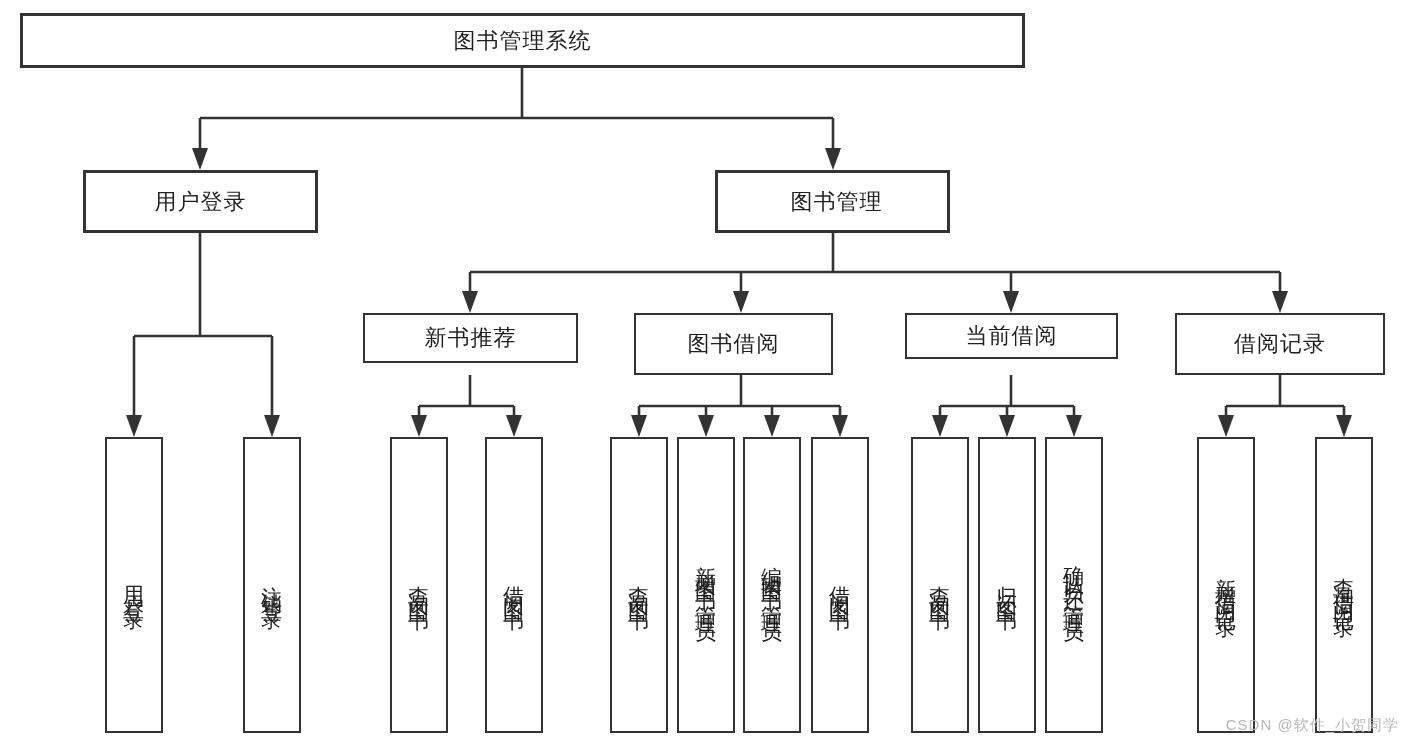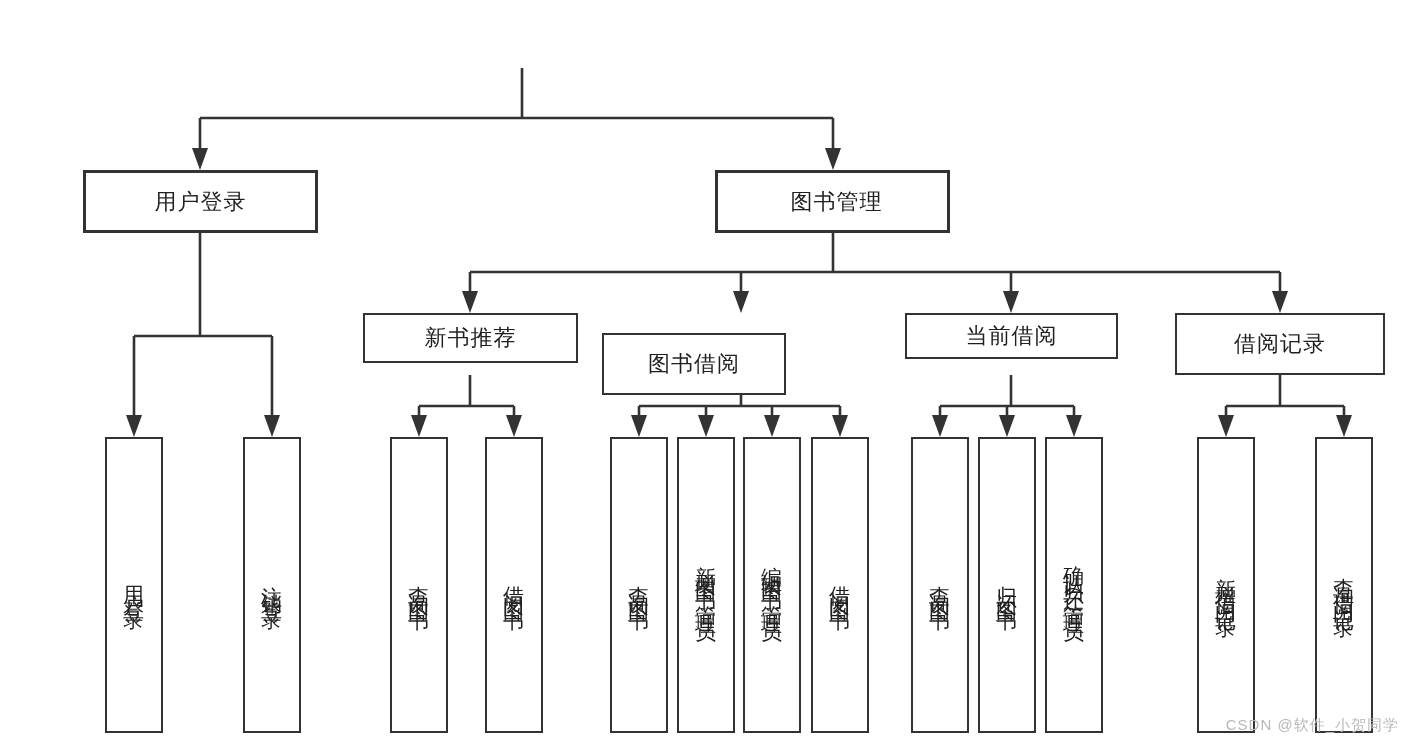--- a/index.html
+++ b/index.html
@@ -100,32 +100,35 @@
       <polygon points="764,415 780,415 772,437"></polygon>
       <polygon points="832,415 848,415 840,437"></polygon>
       <polygon points="932,415 948,415 940,437"></polygon>
       <polygon points="999,415 1015,415 1007,437"></polygon>
       <polygon points="1066,415 1082,415 1074,437"></polygon>
       <polygon points="1218,415 1234,415 1226,437"></polygon>
       <polygon points="1336,415 1352,415 1344,437"></polygon>
     </g>
   </svg>
 
+  <div class="box root" style="left:20px; top:13px; width:1005px; height:55px;">
+    <span class="hlabel">图书管理系统</span>
+  </div>
 
   <div class="box lvl2" style="left:83px; top:170px; width:235px; height:63px;">
     <span class="hlabel">用户登录</span>
   </div>
   <div class="box lvl2" style="left:715px; top:170px; width:235px; height:63px;padding-left:8px;">
     <span class="hlabel">图书管理</span>
   </div>
 
   <div class="box lvl3" style="left:363px; top:313px; width:215px; height:50px;">
     <span class="hlabel">新书推荐</span>
   </div>
-  <div class="box lvl3" style="left:602px; top:313px; width:184px; height:62px;margin-top:20px;">
+  <div class="box lvl3" style="left:634px; top:313px; width:199px; height:62px;">
     <span class="hlabel">图书借阅</span>
   </div>
   <div class="box lvl3" style="left:905px; top:313px; width:213px; height:46px;">
     <span class="hlabel">当前借阅</span>
   </div>
   <div class="box lvl3" style="left:1175px; top:313px; width:210px; height:62px;">
     <span class="hlabel">借阅记录</span>
   </div>
 
   <div class="box leaf" style="left:105px;">

